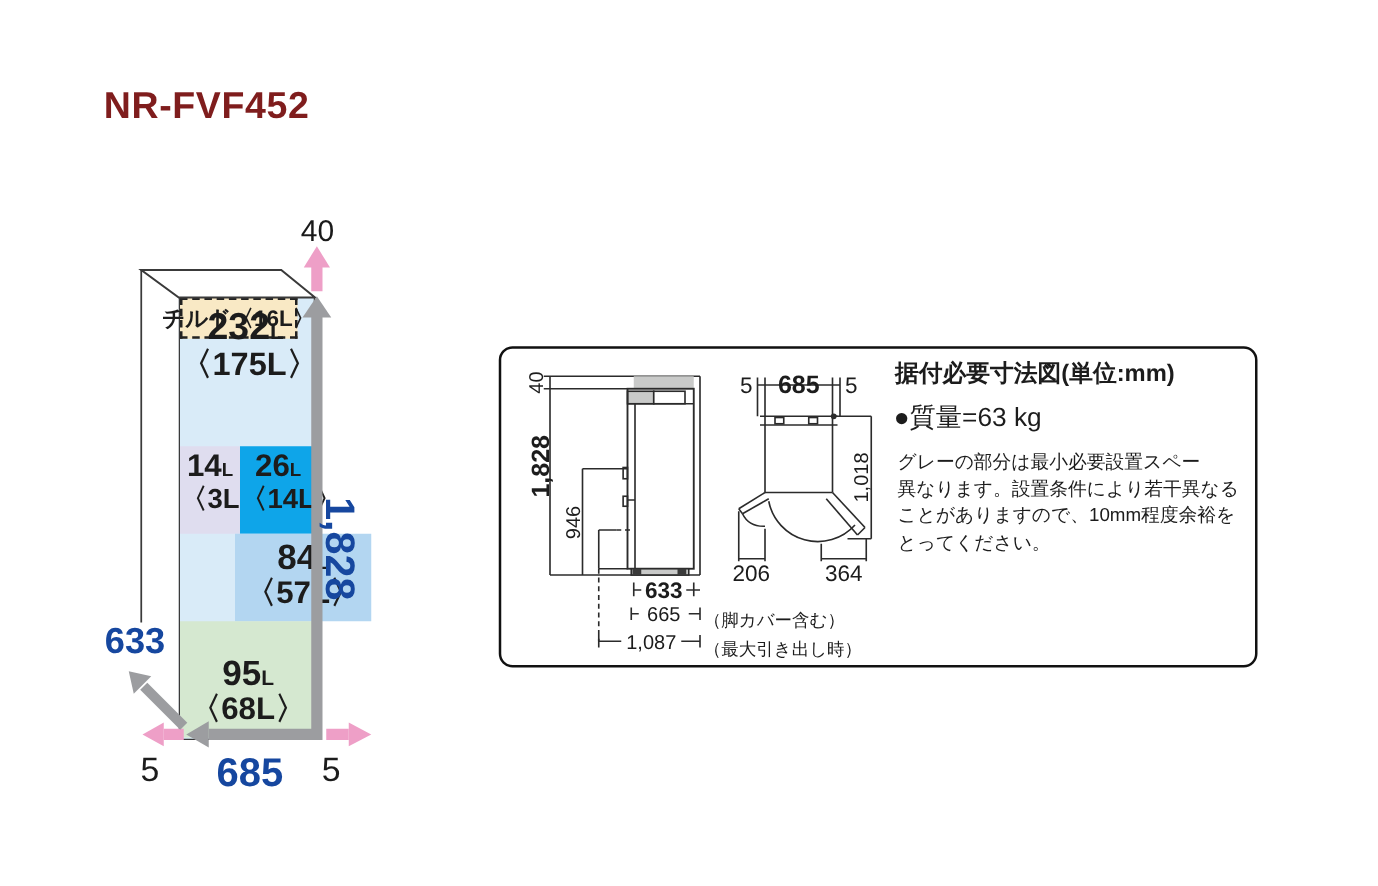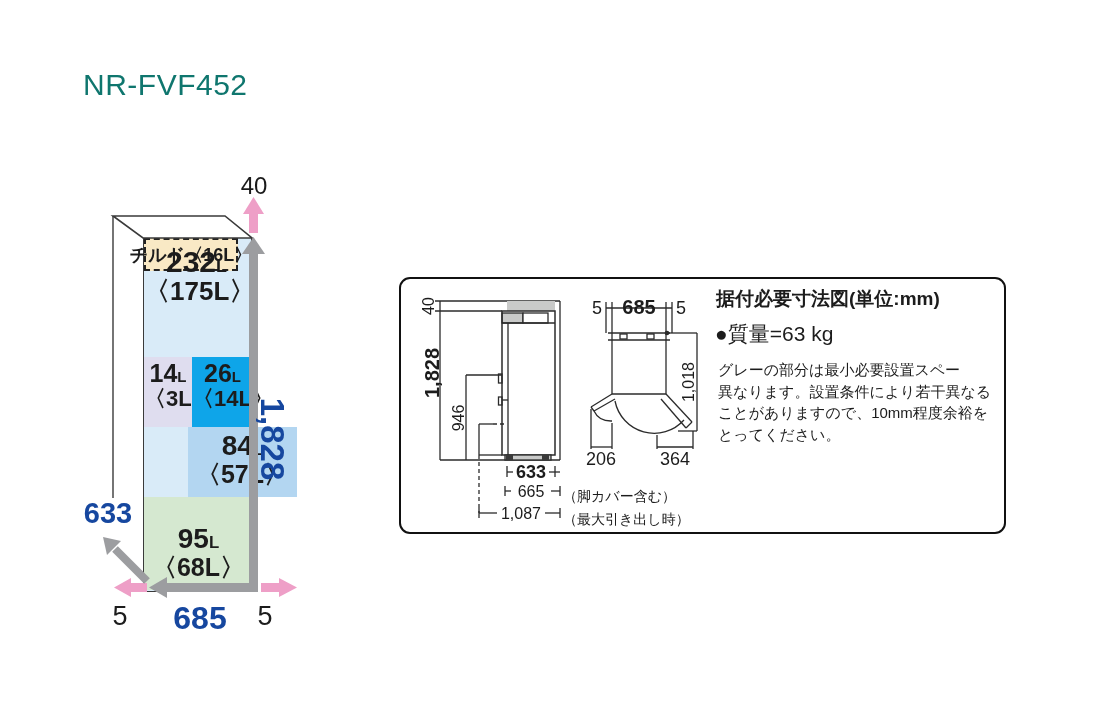--- a/index.html
+++ b/index.html
@@ -1,20 +1,20 @@
 <!DOCTYPE html>
 <html><head>
 <meta charset="utf-8">
 <style>
   html,body{margin:0;padding:0;background:#ffffff;}
   .stage{position:relative;width:1102px;height:709px;background:#fff;overflow:hidden;
          font-family:"Liberation Sans","DejaVu Sans",sans-serif;color:#1c1c1c;}
   .abs{position:absolute;}
   .ctr{text-align:center;}
-  .page-title{left:83px;top:68px;font-size:30px;font-weight:400;letter-spacing:.5px;color:#0f766e;}
+  .page-title{left:83px;top:68px;font-size:30px;font-weight:700;letter-spacing:.5px;color:#7f1d1d;}
 
   
   .front{left:143px;top:237px;width:109px;height:355px;background:#d9ebf8;
          border:1.5px solid #3a3a3a;box-sizing:border-box;}
   .sec{position:absolute;left:0;width:109px;box-sizing:border-box;}
   .cap-main{font-weight:bold;line-height:1.02;white-space:nowrap;}
   .cap-sub{font-weight:bold;line-height:1.05;white-space:nowrap;}
   .unit{font-size:.6em;}
   .sec232{top:9px;width:105px;text-align:center;}
   .sec232 .cap-main{font-size:30px;}

